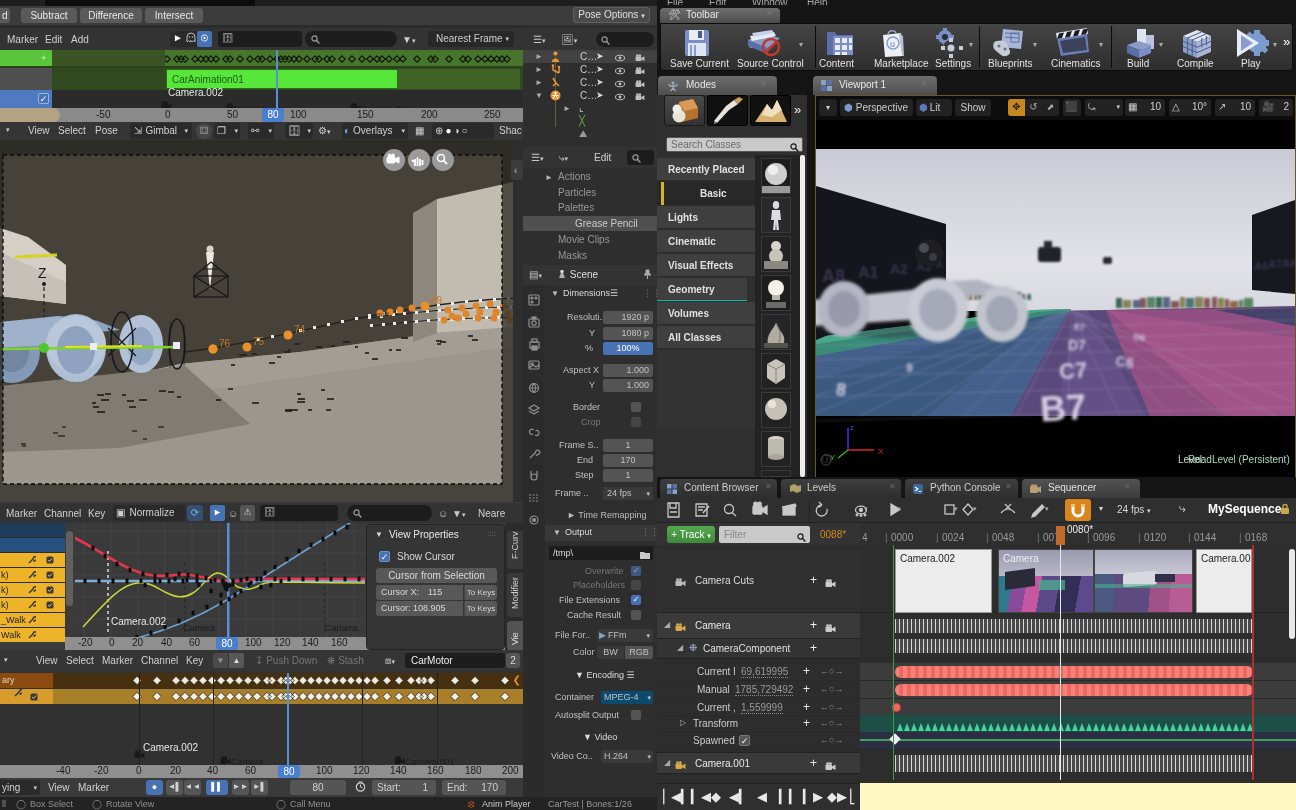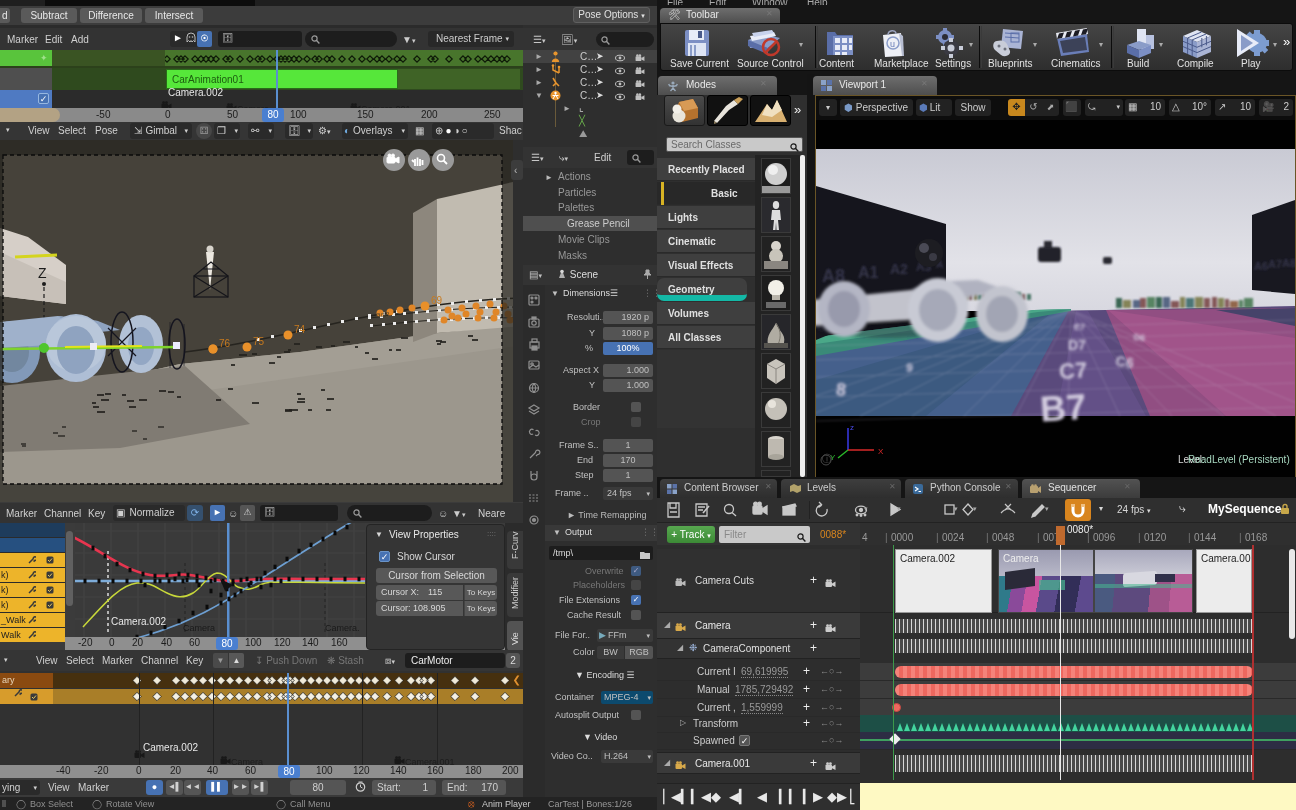--- a/index.html
+++ b/index.html
@@ -755,21 +755,21 @@
       <div class="abs" style="left:104px;top:3px;width:27px;height:15px;background:#1d1d1d;border-radius:3px;color:#888;line-height:15px;"><span style="margin-left:5px;"><svg width="9" height="9" viewBox="0 0 9 9" style="vertical-align:middle;">
               <circle cx="3.5" cy="3.5" r="2.6" fill="none" stroke="#9a9a9a" stroke-width="1.2"></circle>
               <line x1="5.6" y1="5.6" x2="8.4" y2="8.4" stroke="#9a9a9a" stroke-width="1.4"></line>
             </svg></span></div>
     </div>
     <span class="txt" style="left:22px;top:26px;font-size:8px;color:#bbb;">►</span>
     <span class="txt" style="left:35px;top:24px;">Actions</span>
     <span class="txt" style="left:35px;top:40px;">Particles</span>
     <span class="txt" style="left:35px;top:55px;">Palettes</span>
     <div class="abs" style="left:0;top:69px;width:134px;height:15px;background:#4f4f4f;">
-        <span style="position:absolute;left:44px;top:2px;color:#ccc;text-align:right;">Grease Pencil</span>
+        <span style="position:absolute;left:52px;top:2px;color:#ccc;text-align:right;">Grease Pencil</span>
       </div>
     <span class="txt" style="left:35px;top:87px;">Movie Clips</span>
     <span class="txt" style="left:35px;top:103px;">Masks</span>
   </div>
   <div class="abs" id="bl-props" style="left:523px;top:265px;width:134px;height:532px;background:#2e2e2e;color:#c0c0c0;font-size:9px;">
     <div class="abs" style="left:0;top:0;width:134px;height:20px;background:#333333;">
       <span class="txt" style="left:6px;top:4px;font-size:10px;">▤<span style="font-size:7px;">▾</span></span>
       <span class="txt" style="left:34px;top:4px;font-size:10px;color:#ddd;"><svg width="10" height="10" viewBox="0 0 10 10" style="vertical-align:-1px;">
             <path d="M2 9 L5 1 L8 9 Z" fill="#b0b0b0"></path>
             <circle cx="5" cy="2.5" r="1.8" fill="#d8d8d8"></circle>
@@ -1075,25 +1075,25 @@
     <div class="abs" style="left:9px;top:63px;width:137px;height:15px;background:#c9c9c9;border:1px solid #555;border-radius:2px;font-size:10px;color:#6a6a6a;line-height:14px;">
       <span style="margin-left:4px;">Search Classes</span>
       <span style="position:absolute;right:3px;top:2px;"><svg width="9" height="9" viewBox="0 0 9 9" style="vertical-align:middle;">
             <circle cx="3.5" cy="3.5" r="2.6" fill="none" stroke="#1a1a1a" stroke-width="1.2"></circle>
             <line x1="5.6" y1="5.6" x2="8.4" y2="8.4" stroke="#1a1a1a" stroke-width="1.4"></line>
           </svg></span>
     </div>
 
     <div class="abs" id="modelist" style="left:0;top:84px;width:98px;height:270px;font-size:10px;color:#e0e0e0;font-weight:bold;">
       <div class="abs" style="left:0;top:0px;width:98px;height:23px;background:#3f3f3f;border-bottom:1px solid #2a2a2a;line-height:23px;"><span style="margin-left:11px;">Recently Placed</span></div>
-      <div class="abs" style="left:0;top:24px;width:98px;height:23px;background:#282828;border-bottom:1px solid #2a2a2a;line-height:23px;"><div style="position:absolute;left:4px;top:0;width:3px;height:23px;background:#d8b324;"></div><span style="margin-left:22px;padding-left:32px;">Basic</span></div>
+      <div class="abs" style="left:0;top:24px;width:98px;height:23px;background:#282828;border-bottom:1px solid #2a2a2a;line-height:23px;"><div style="position:absolute;left:4px;top:0;width:3px;height:23px;background:#d8b324;"></div><span style="margin-left:11px;padding-left:32px;">Basic</span></div>
       <div class="abs" style="left:0;top:48px;width:98px;height:23px;background:#3f3f3f;border-bottom:1px solid #2a2a2a;line-height:23px;"><span style="margin-left:11px;">Lights</span></div>
       <div class="abs" style="left:0;top:72px;width:98px;height:23px;background:#3f3f3f;border-bottom:1px solid #2a2a2a;line-height:23px;"><span style="margin-left:11px;">Cinematic</span></div>
       <div class="abs" style="left:0;top:96px;width:98px;height:23px;background:#3f3f3f;border-bottom:1px solid #2a2a2a;line-height:23px;"><span style="margin-left:11px;">Visual Effects</span></div>
-      <div class="abs" style="left:0;top:120px;width:90px;height:23px;background:#3f3f3f;border-bottom:6px solid #14b8a6;line-height:23px;border-radius:7px;"><span style="margin-left:11px;">Geometry</span></div>
+      <div class="abs" style="left:0;top:120px;width:90px;height:23px;background:#3f3f3f;border-bottom:1px solid #14b8a6;line-height:23px;"><span style="margin-left:11px;">Geometry</span></div>
       <div class="abs" style="left:0;top:144px;width:98px;height:23px;background:#3f3f3f;border-bottom:1px solid #2a2a2a;line-height:23px;"><span style="margin-left:11px;">Volumes</span></div>
       <div class="abs" style="left:0;top:168px;width:98px;height:23px;background:#3f3f3f;border-bottom:1px solid #2a2a2a;line-height:23px;"><span style="margin-left:11px;">All Classes</span></div>
       <div class="abs" style="left:0;top:192px;width:98px;height:78px;background:#333333;"></div>
     </div>
 
     <div class="abs" style="left:98px;top:81px;width:45px;height:322px;background:#232323;"></div>
     <div class="abs" id="modethumbs" style="left:104px;top:84px;width:31px;height:319px;">
       <div class="abs" style="left:0;top:0px;width:30px;height:36px;background:#1d1d1d;border:1px solid #3a3a3a;"><svg width="28" height="34">
             <circle cx="14" cy="15" r="11" fill="#cfcfcf"></circle>
             <circle cx="11" cy="11" r="5" fill="#efefef"></circle>

